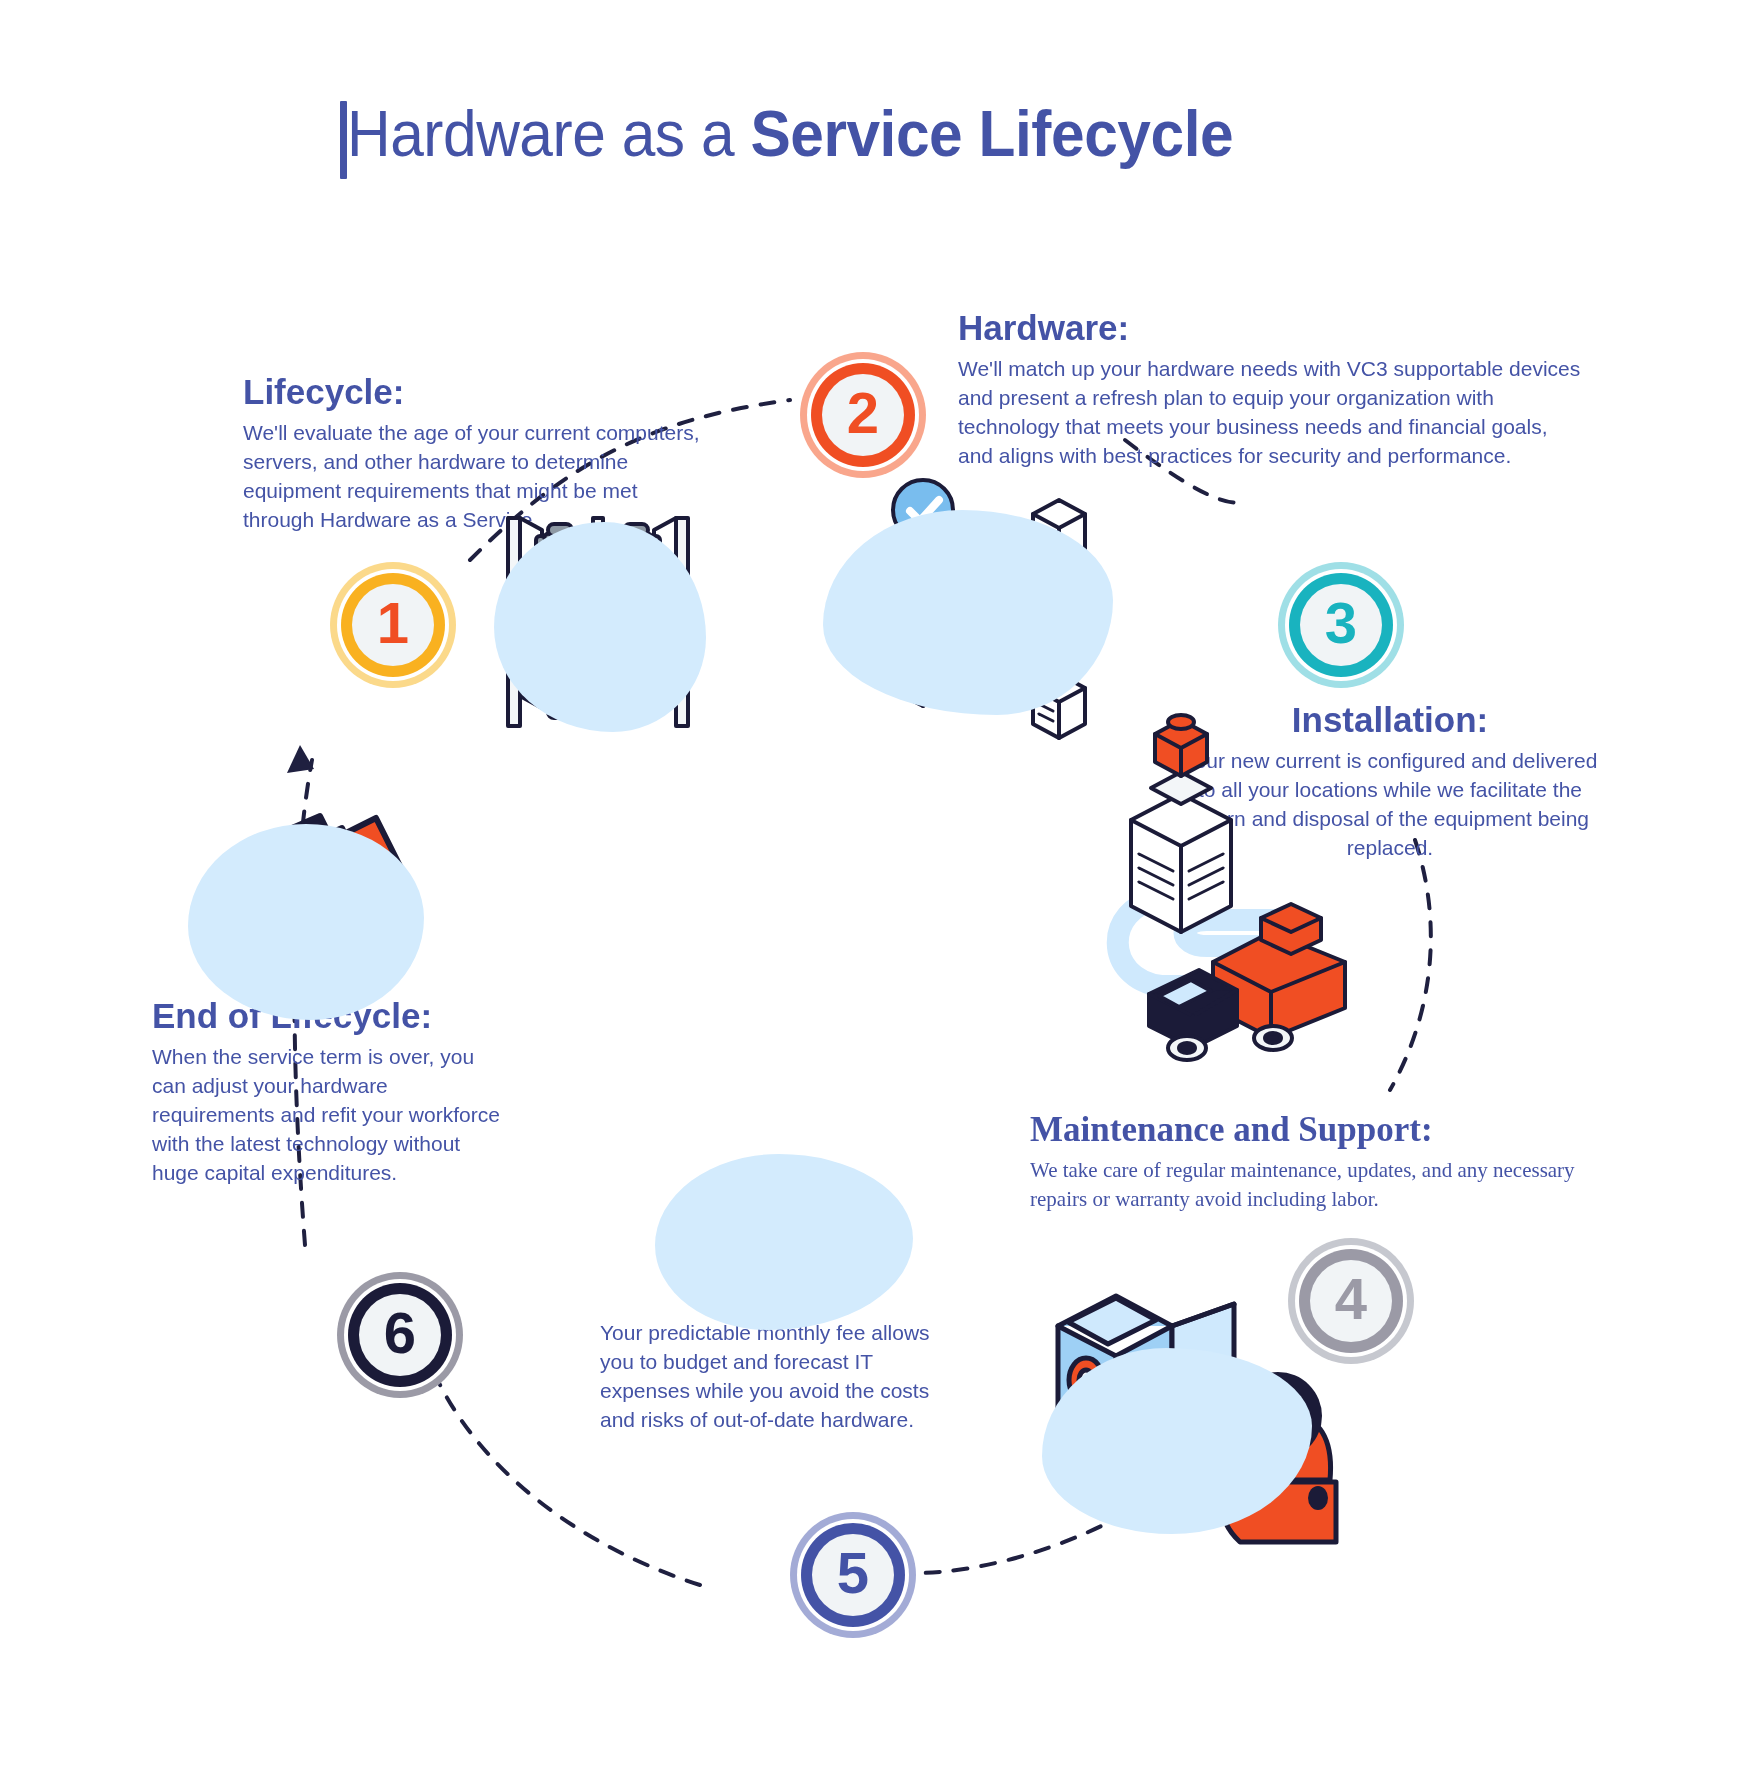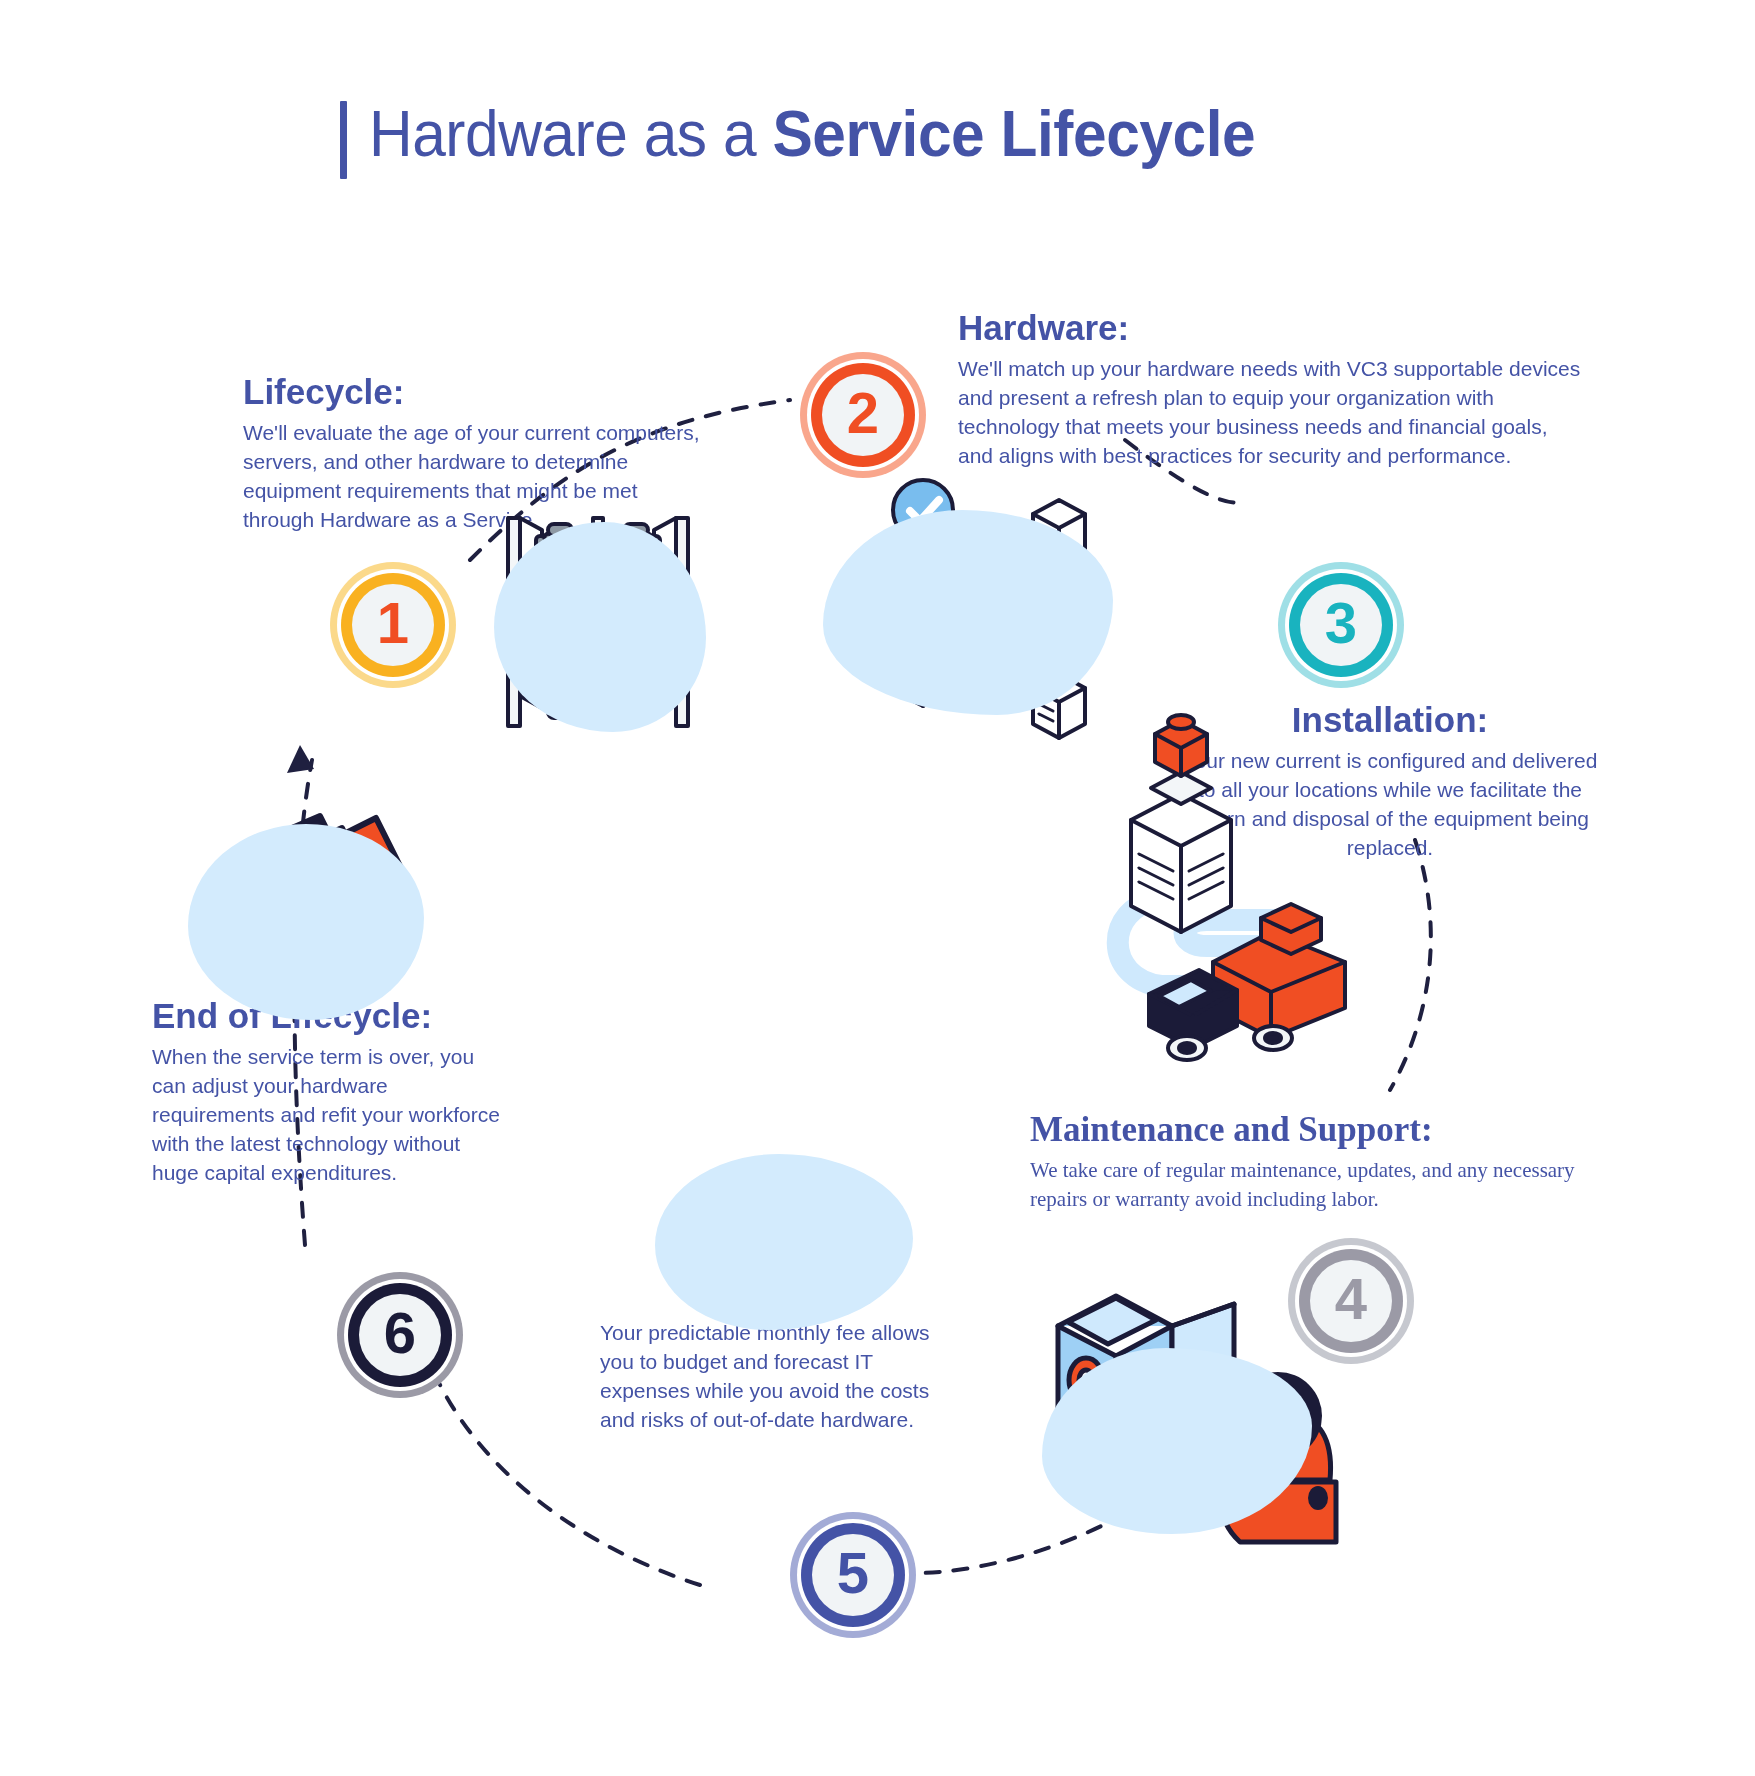--- a/index.html
+++ b/index.html
@@ -12,21 +12,21 @@
     width:1755px;
     height:1776px;
     background:#ffffff;
     overflow:hidden;
   }
 
   
   #title-wrap{
     position:absolute;
     left:340px; top:95px;
-    display:flex; align-items:flex-start; gap:22px;
+    display:flex; align-items:flex-start; 
   }
   #title-bar{
     width:7px; height:78px; background:#4453a6; border-radius:1px;
     margin-top:6px;
   }
   #title-text{
     font-size:65px;
     line-height:78px;
     color:#4453a6;
     letter-spacing:-0.5px;

